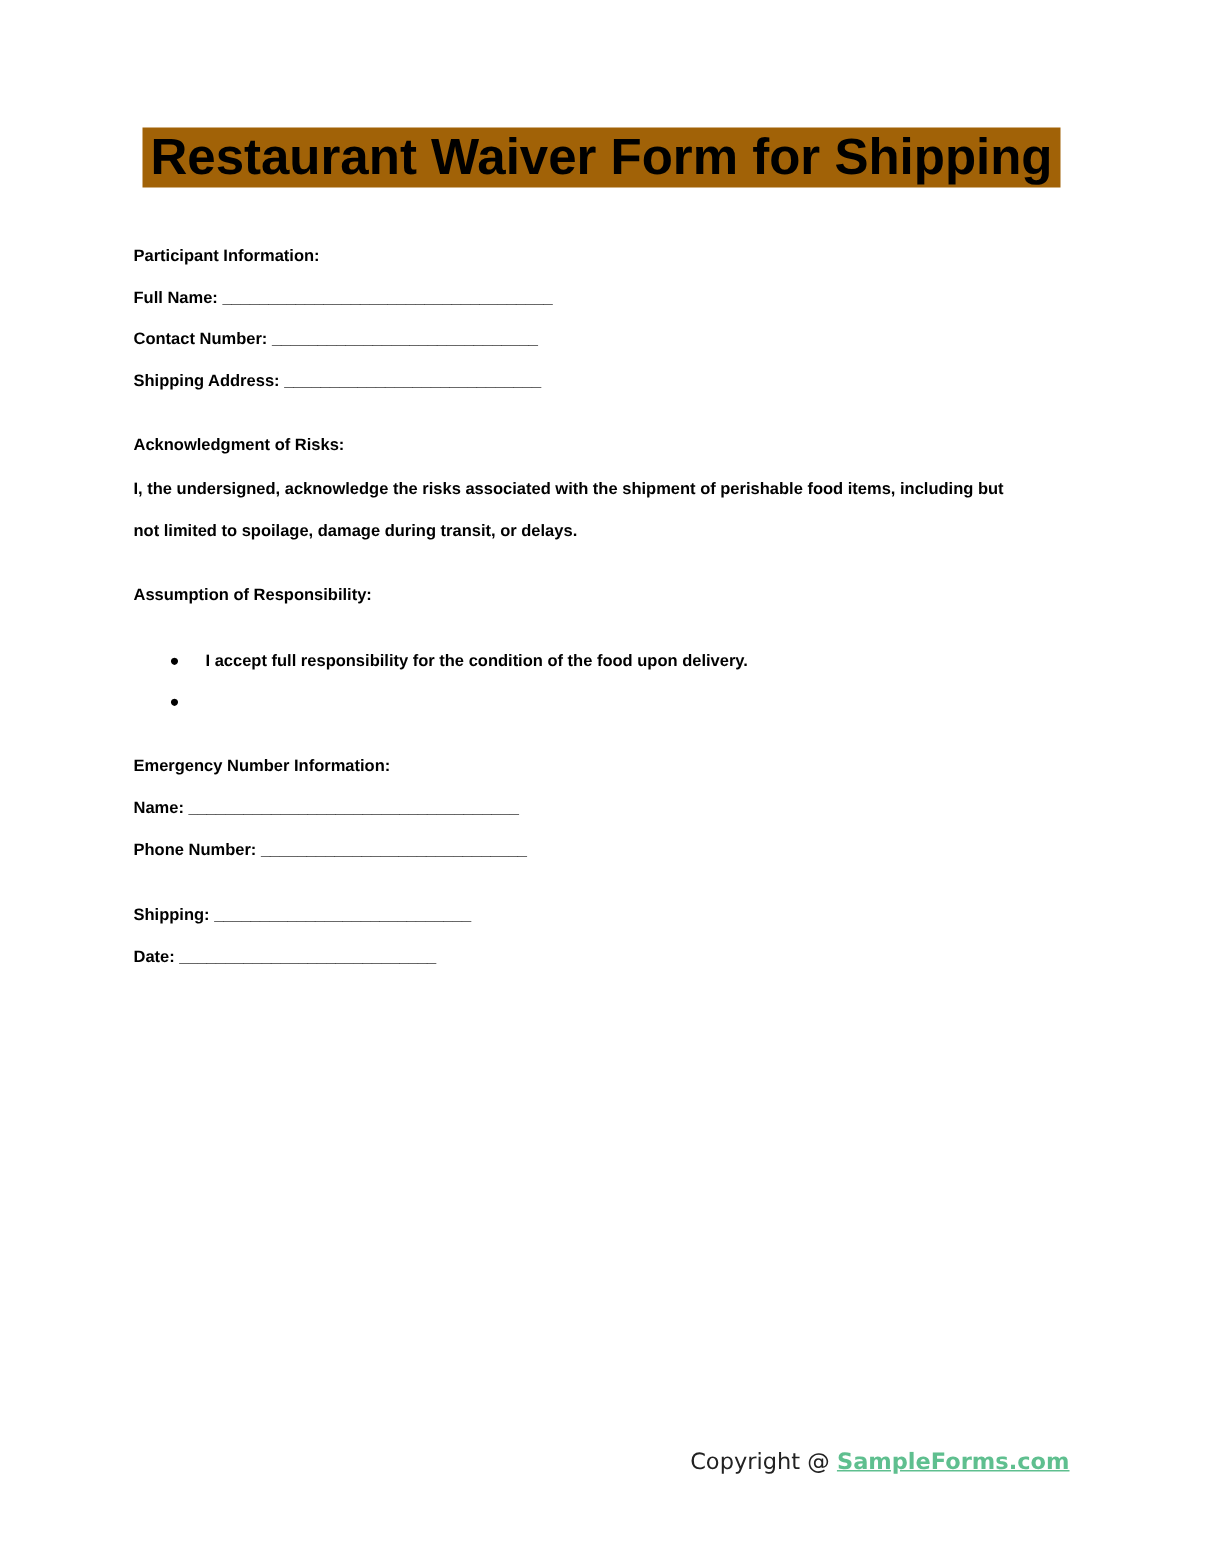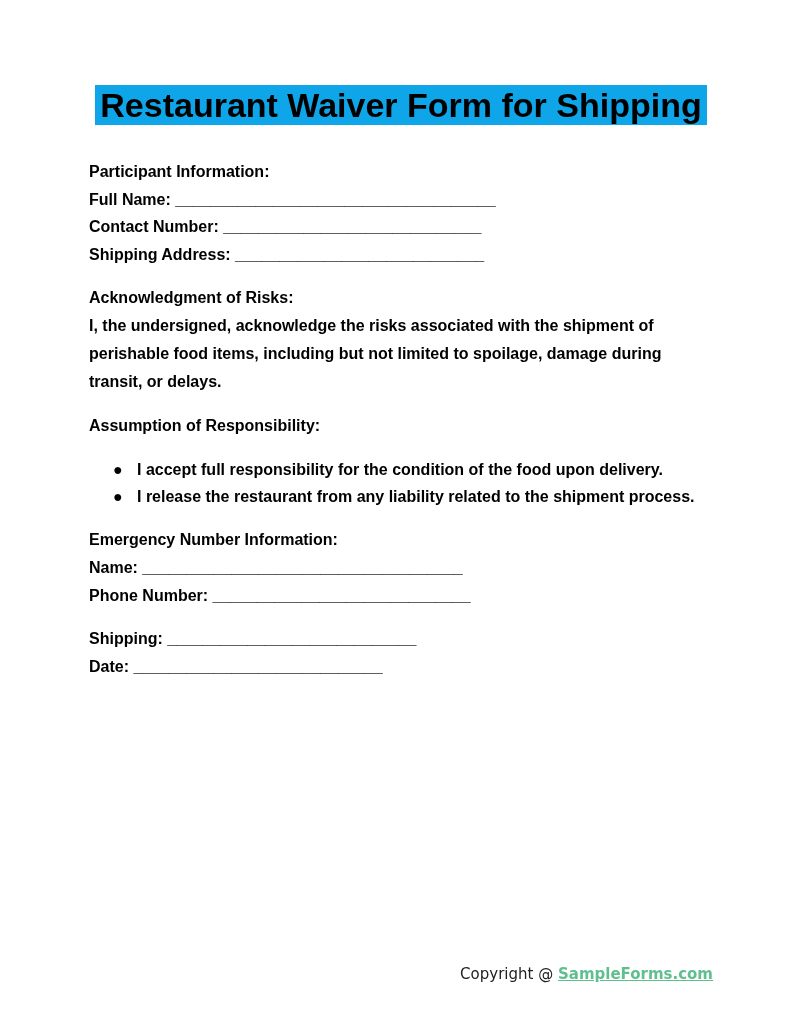--- a/index.html
+++ b/index.html
@@ -1,22 +1,22 @@
 <!DOCTYPE html>
 <html><head>
 <meta charset="utf-8">
 <style>
   html, body { margin:0; padding:0; background:#ffffff; }
   body { width:803px; height:1032px; position:relative; overflow:hidden;
          font-family:"Liberation Sans", sans-serif; color:#000; }
   .title { position:absolute; left:95px; top:85px; width:612px; height:40px;
-           background:#0ea5e9; font-weight:bold; font-size:34px; line-height:40px;
+           background:#a16207; font-weight:bold; font-size:34px; line-height:40px;
            text-align:center; white-space:nowrap; }
   .content { position:absolute; left:89px; top:158px; width:640px;
-             font-size:16px; font-weight:bold; }
+             font-size:11px; font-weight:bold; }
   .line { height:27.6px; line-height:27.6px; white-space:nowrap; }
   .gap { height:16px; }
   .para { line-height:28px; width:590px; }
   ul { margin:0; padding:0; list-style:none; }
   li { position:relative; padding-left:48px; height:27.4px; line-height:27.4px; white-space:nowrap; }
   li .bullet { position:absolute; left:24px; top:0; }
   .footer { position:absolute; right:90px; top:965px; font-size:15px;
             font-family:"DejaVu Sans", sans-serif; color:#222; white-space:nowrap; }
   .footer a { color:#5fbf8f; font-weight:bold; text-decoration:underline; }
 </style>
@@ -36,21 +36,20 @@
   <div class="gap"></div>
   <div class="line">Assumption of Responsibility:</div>
   <div class="gap"></div>
   <ul>
     <li>
       <span class="bullet">●</span>
       <span>I accept full responsibility for the condition of the food upon delivery.</span>
     </li>
     <li>
       <span class="bullet">●</span>
-      <span>I release the restaurant from any liability related to the shipment process.</span>
     </li>
   </ul>
   <div class="gap"></div>
   <div class="line">Emergency Number Information:</div>
   <div class="line">Name: ____________________________________</div>
   <div class="line">Phone Number: _____________________________</div>
   <div class="gap"></div>
   <div class="line">Shipping: ____________________________</div>
   <div class="line">Date: ____________________________</div>
 </div>

